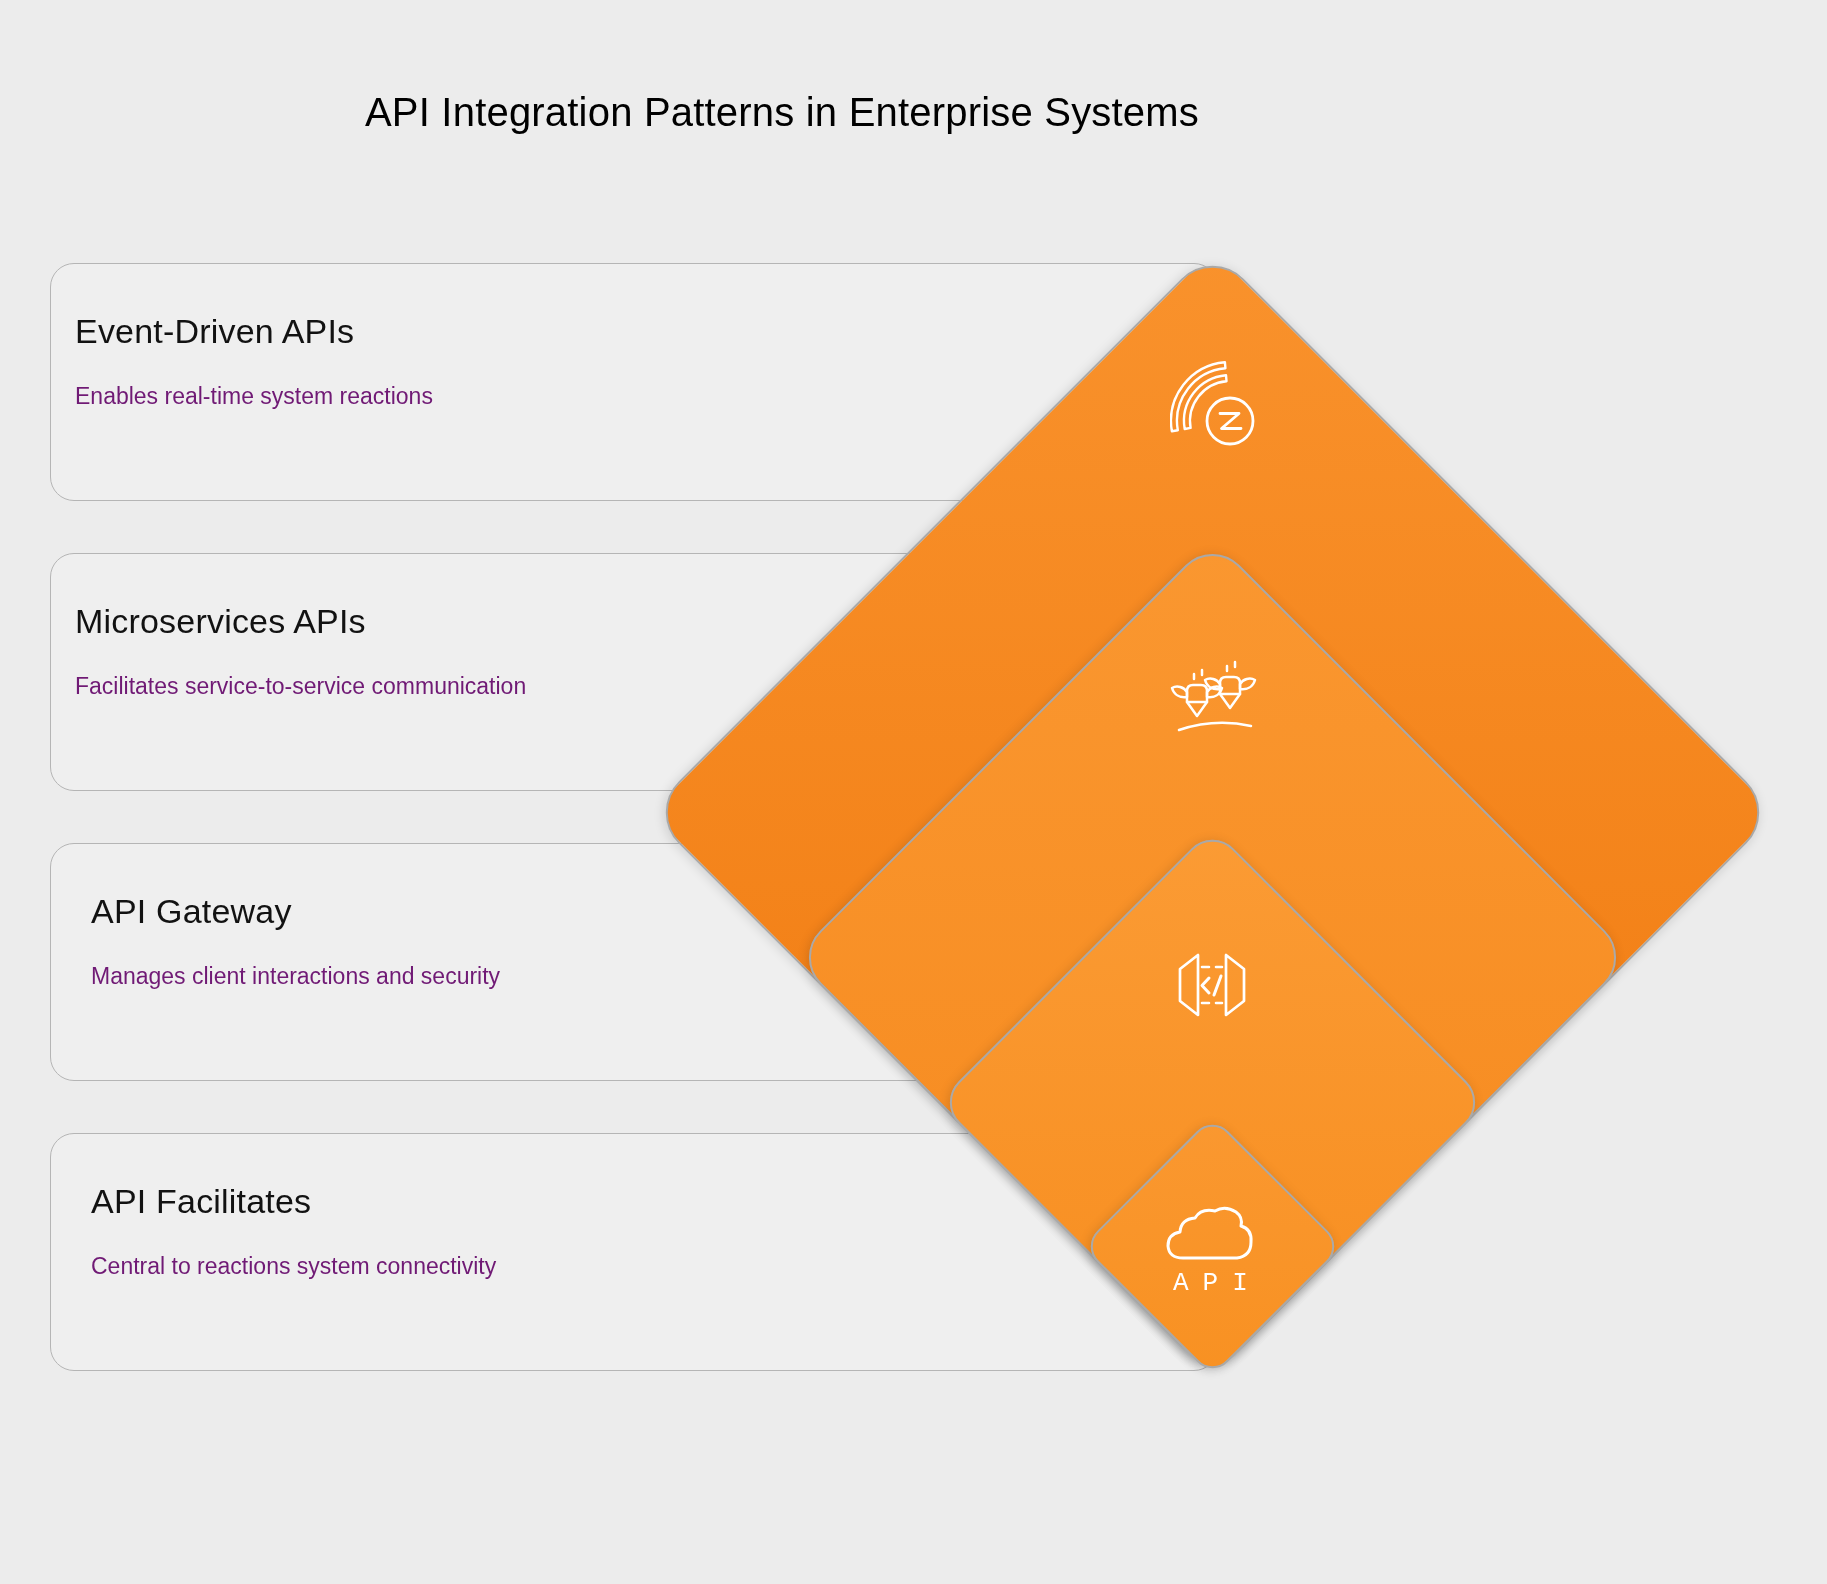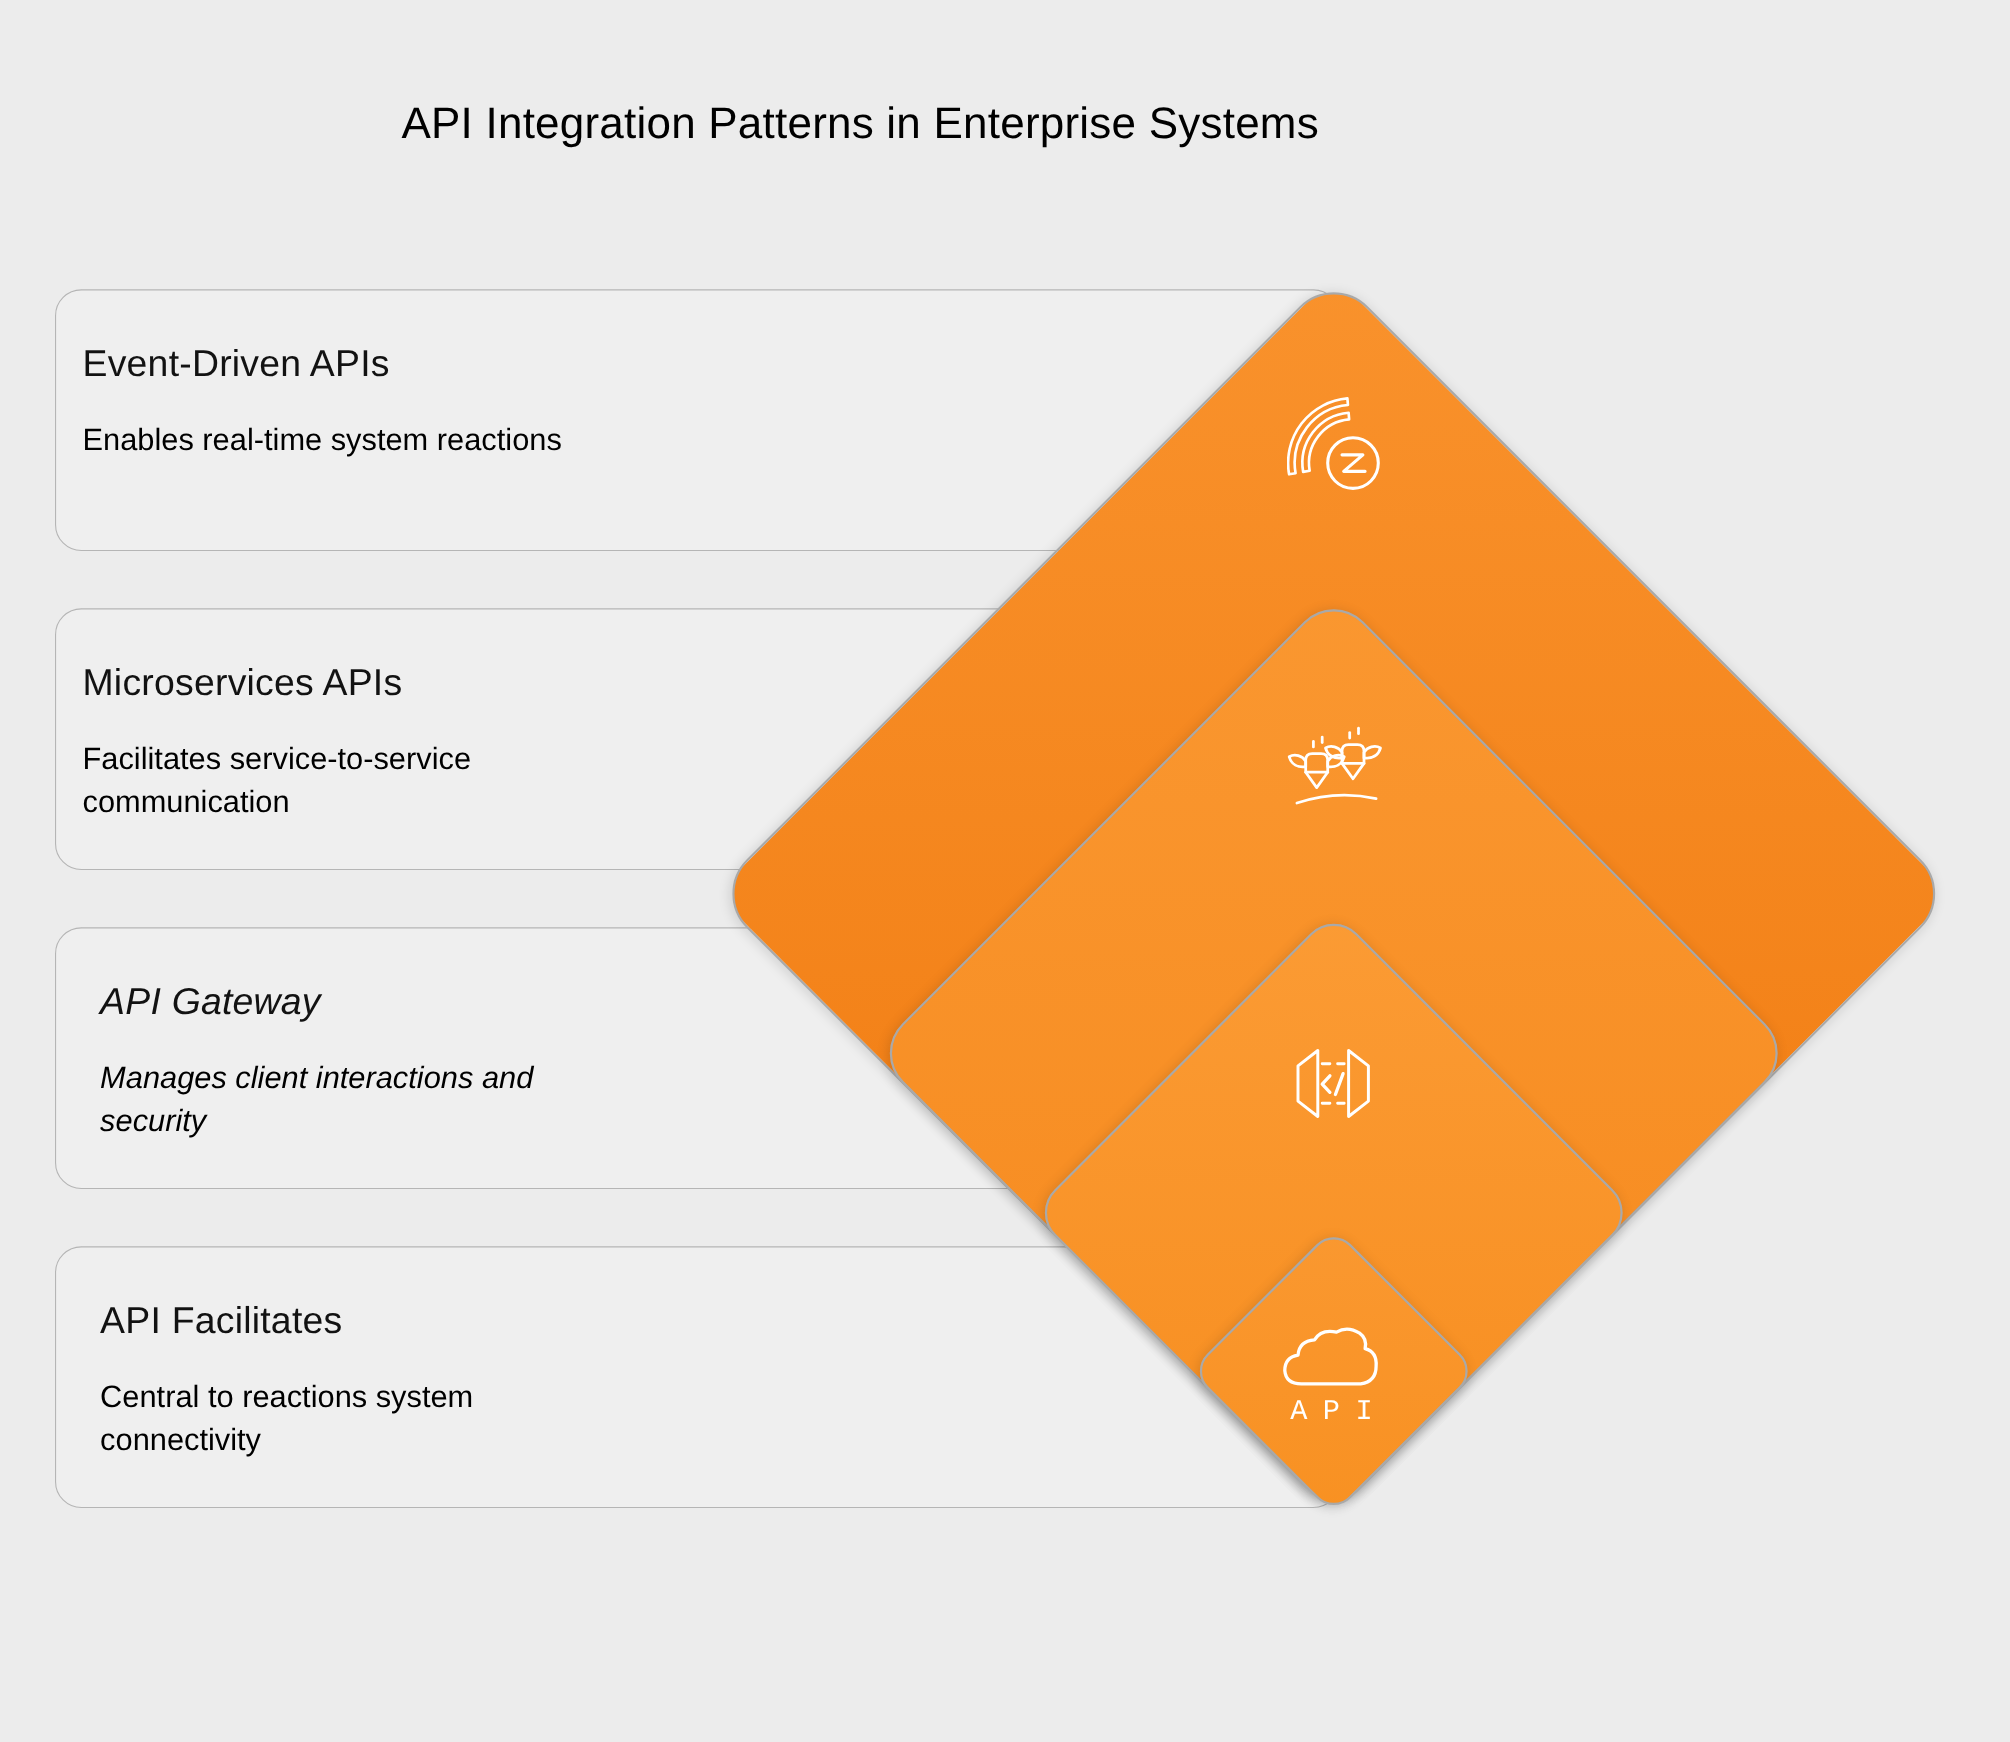--- a/index.html
+++ b/index.html
@@ -27,34 +27,34 @@
     height:238px;
     background:#efefef;
     border:1.5px solid #b5b5b5;
     border-radius:24px;
     box-sizing:border-box;
     padding:48px 40px;
     z-index:1;
   }
   .card-1{top:263px;padding-left:24px;}
   .card-2{top:553px;padding-left:24px;}
-  .card-3{top:843px;font-style:italic;}
+  .card-3{top:843px;}
   .card-4{top:1133px;}
   .card h2{
     margin:0;
     font-size:34px;
     font-weight:400;
     color:#121212;
     letter-spacing:0.2px;
   }
   .card p{
     margin:30px 0 0 0;
-    font-size:28px;
+    font-size:23px;
     font-weight:400;
-    color:#000000;
+    color:#701a75;
     line-height:1.38;
     max-width:480px;
   }
   .diamond{
     position:absolute;
     transform:rotate(45deg);
     border:2px solid #a9a9a9;
     box-sizing:border-box;
     box-shadow:0 2px 12px rgba(0,0,0,0.14);
   }

